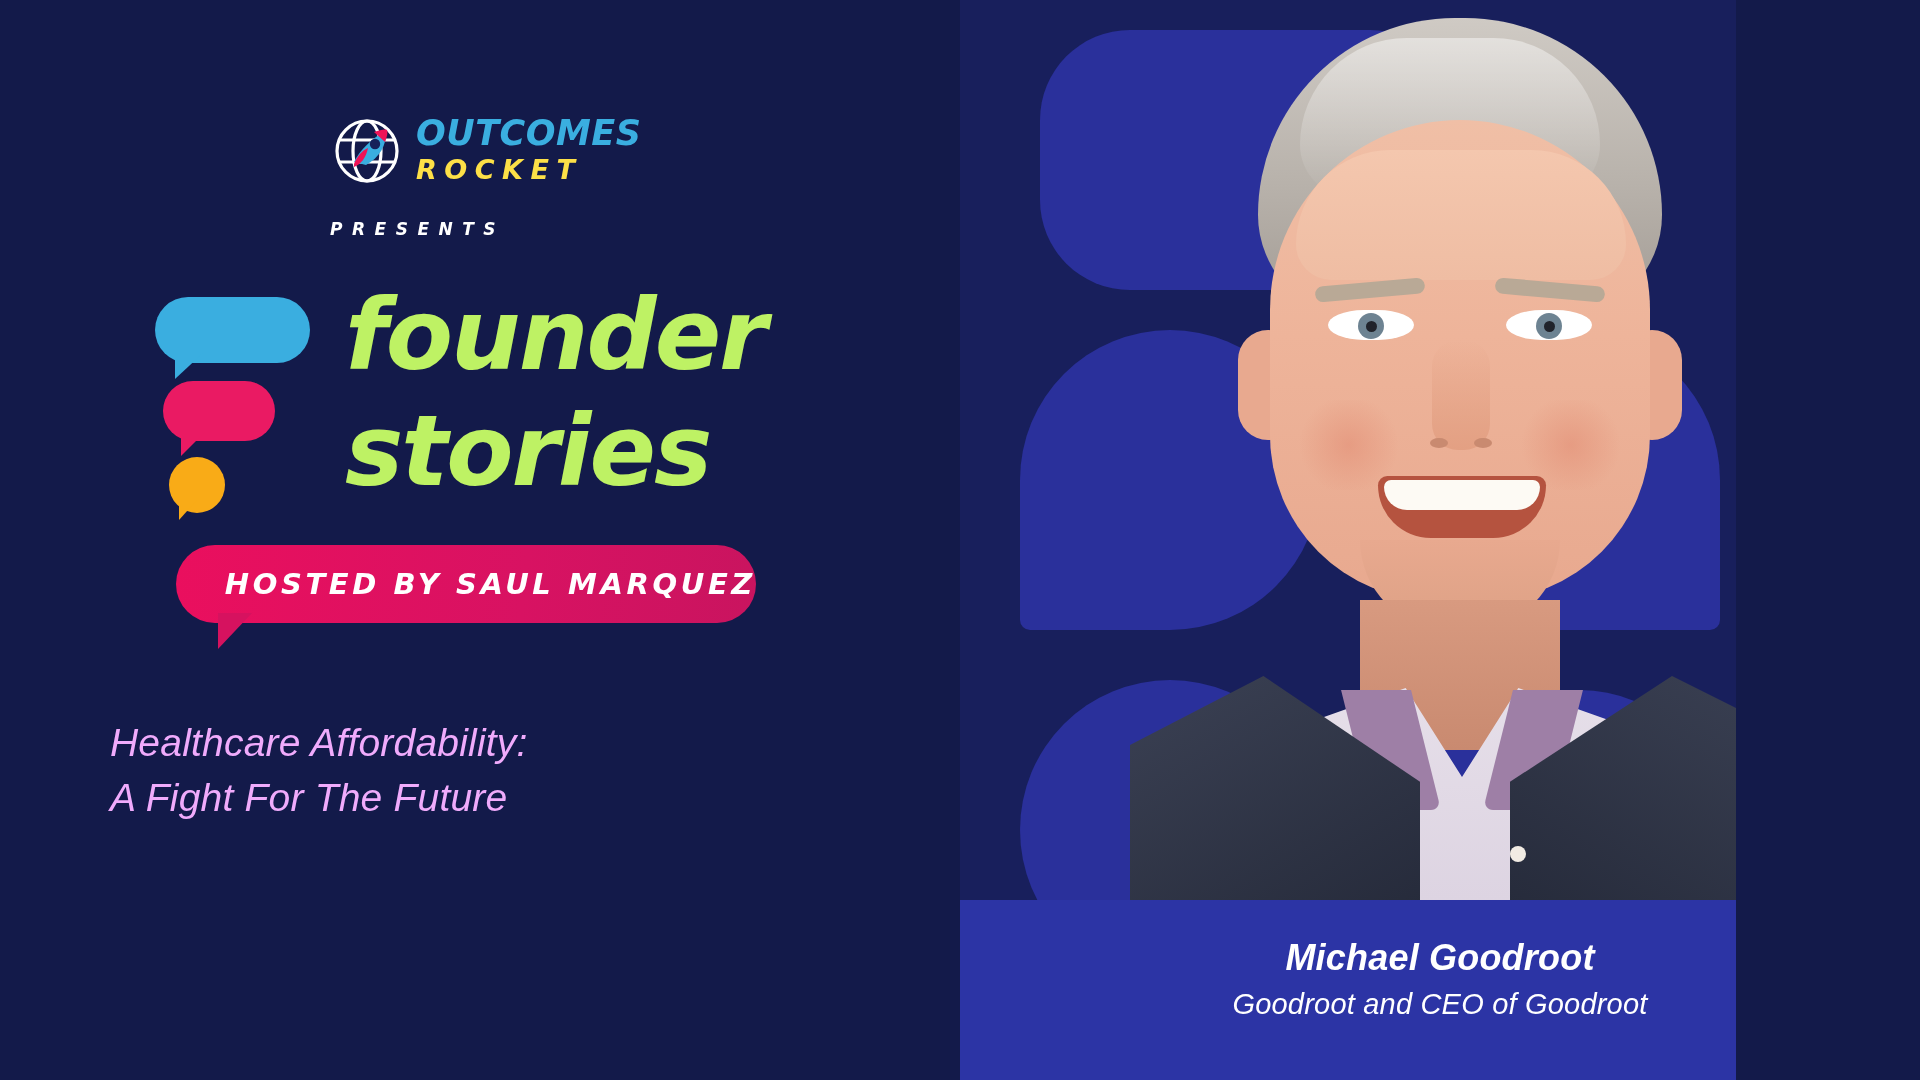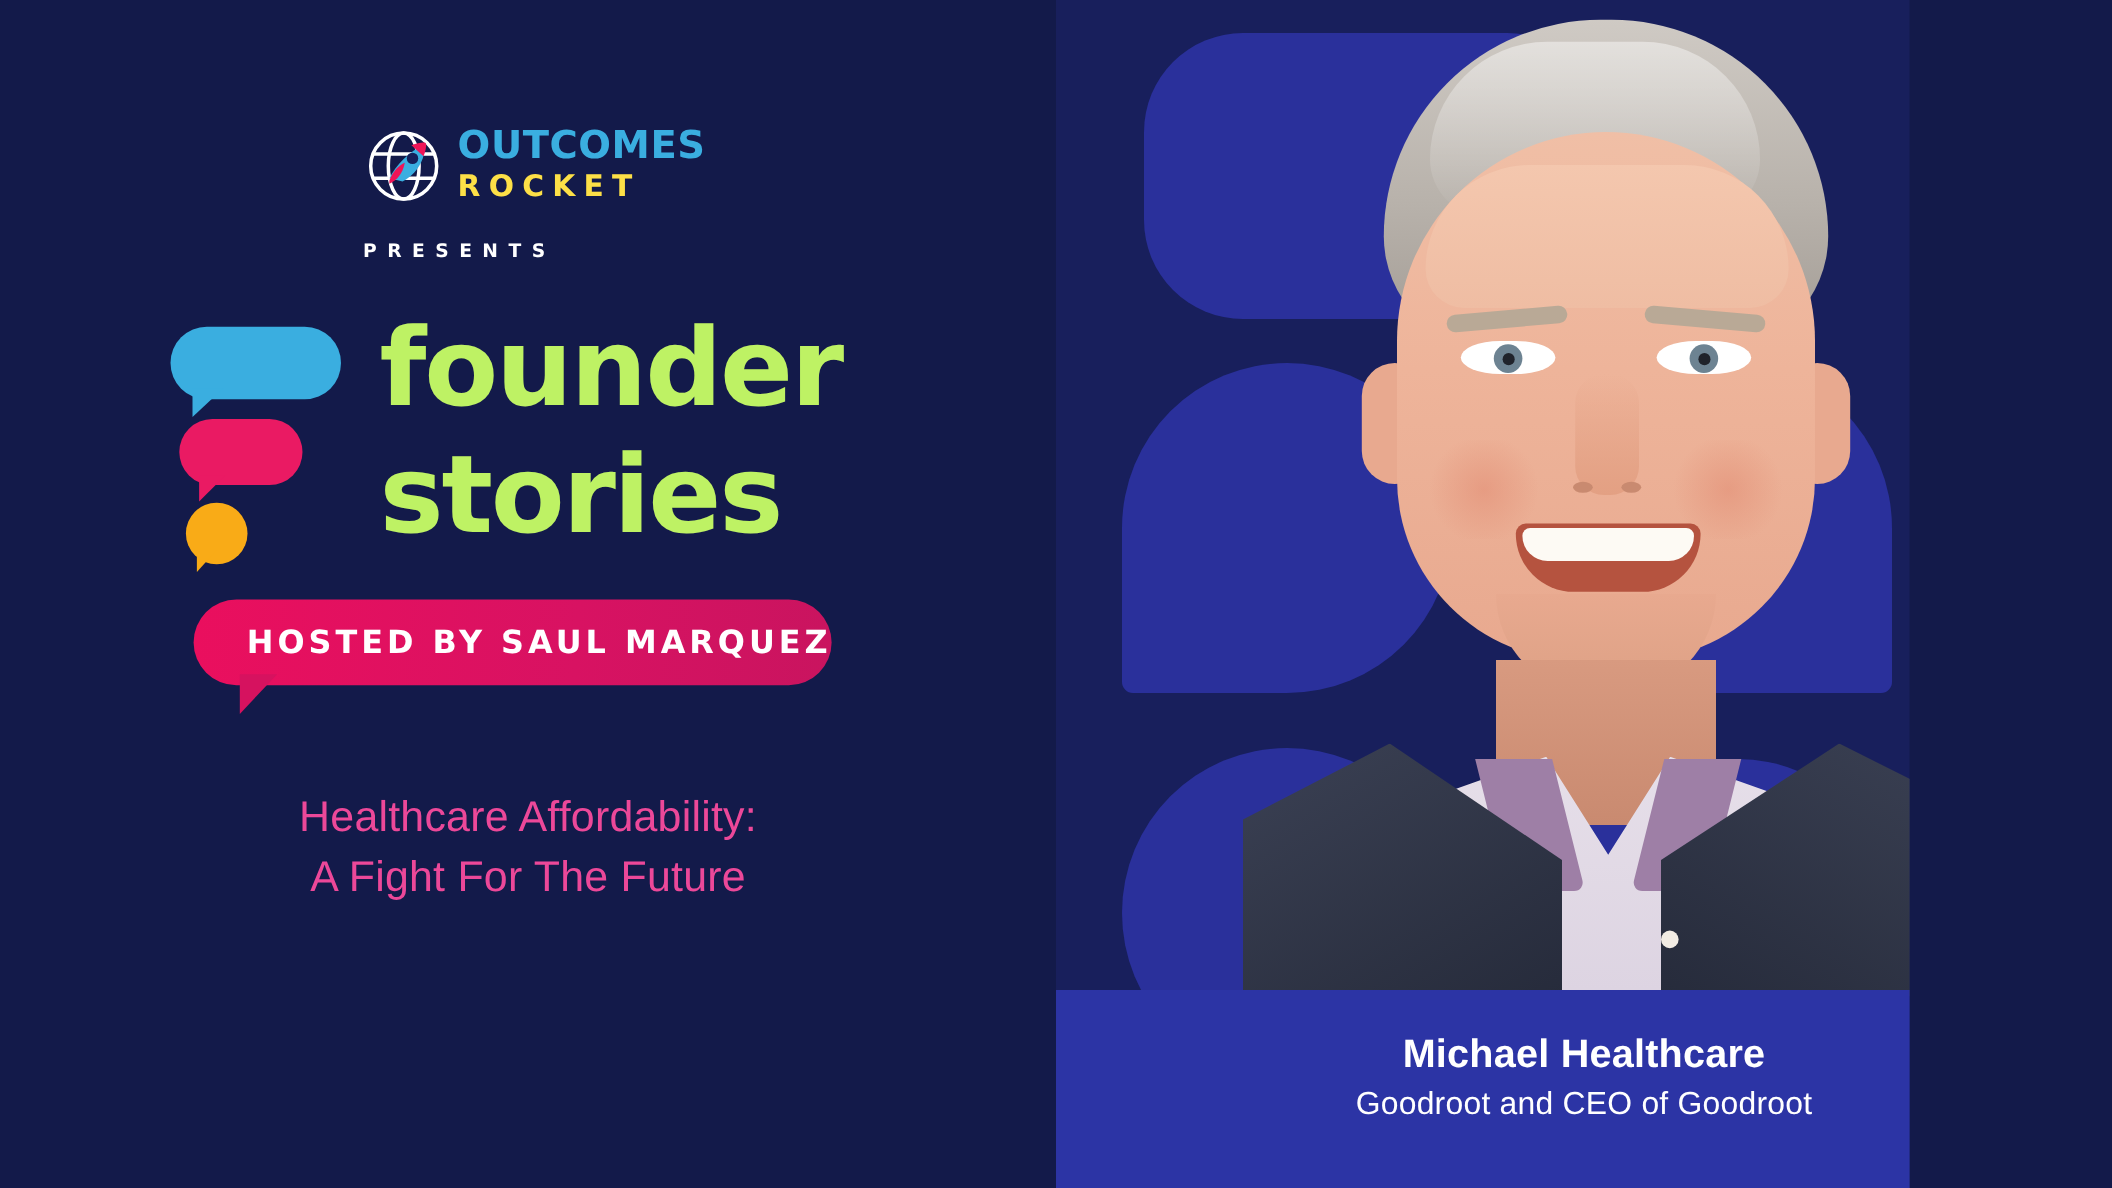--- a/index.html
+++ b/index.html
@@ -2,21 +2,21 @@
 <html><head>
 <meta charset="utf-8">
 <style>
   html,body{margin:0;padding:0;}
   body{
     width:1920px;height:1080px;overflow:hidden;
     background:#131a4a;
     font-family:"Liberation Sans",sans-serif;
     -webkit-font-smoothing:antialiased;
   }
-  .canvas{position:relative;width:1736px;height:1080px;background:#131a4a;overflow:hidden;}
+  .canvas{position:relative;width:1736px;height:1080px;background:#131a4a;overflow:hidden;font-style:italic;}
 
   
   .left{position:absolute;left:0;top:0;width:960px;height:1080px;}
 
   
   .or-lockup{position:absolute;left:330px;top:112px;width:300px;height:82px;}
   .or-globe{position:absolute;left:0;top:2px;width:74px;height:74px;}
   .or-words{position:absolute;left:86px;top:4px;}
   .or-outcomes{
     font-size:35px;line-height:35px;font-weight:700;letter-spacing:.5px;
@@ -64,22 +64,22 @@
     color:#ffffff;font-size:29px;font-weight:700;letter-spacing:3.6px;
     font-family:"DejaVu Sans",sans-serif;white-space:nowrap;
   }
   .badge-tail{
     position:absolute;left:218px;top:613px;width:0;height:0;
     border-right:34px solid transparent;border-top:36px solid #d6125f;
   }
 
   
   .ep-title{
-    position:absolute;left:110px;top:715px;width:740px;text-align:center;
-    color:#ec4899;font-size:39px;line-height:55px;font-weight:400;
+    position:absolute;left:110px;top:715px;width:740px;text-align:left;
+    color:#f0abfc;font-size:39px;line-height:55px;font-weight:400;
     letter-spacing:.2px;font-family:"Liberation Sans",sans-serif;
   }
   .ep-title .l2{display:block;}
 
   
   .right{position:absolute;left:960px;top:0;width:960px;height:1080px;
     background:#181f5c;overflow:hidden;}
   .blob{position:absolute;background:#2a309b;}
   .blob-a{left:80px;top:30px;width:420px;height:260px;border-radius:90px;}
   .blob-b{left:60px;top:330px;width:300px;height:300px;border-radius:150px 150px 150px 10px;}
@@ -248,17 +248,17 @@
       <span class="pt-neck"></span>
       <span class="pt-shirt"></span>
       <span class="pt-collar-l"></span>
       <span class="pt-collar-r"></span>
       <span class="pt-jacket-l"></span>
       <span class="pt-jacket-r"></span>
       <span class="pt-button"></span>
     </div>
 
     <div class="namebar">
-      <div class="sp-name">Michael Healthcare</div>
+      <div class="sp-name">Michael Goodroot</div>
       <div class="sp-role">Goodroot and CEO of Goodroot</div>
     </div>
   </div>
 </div>
 
 </body></html>

